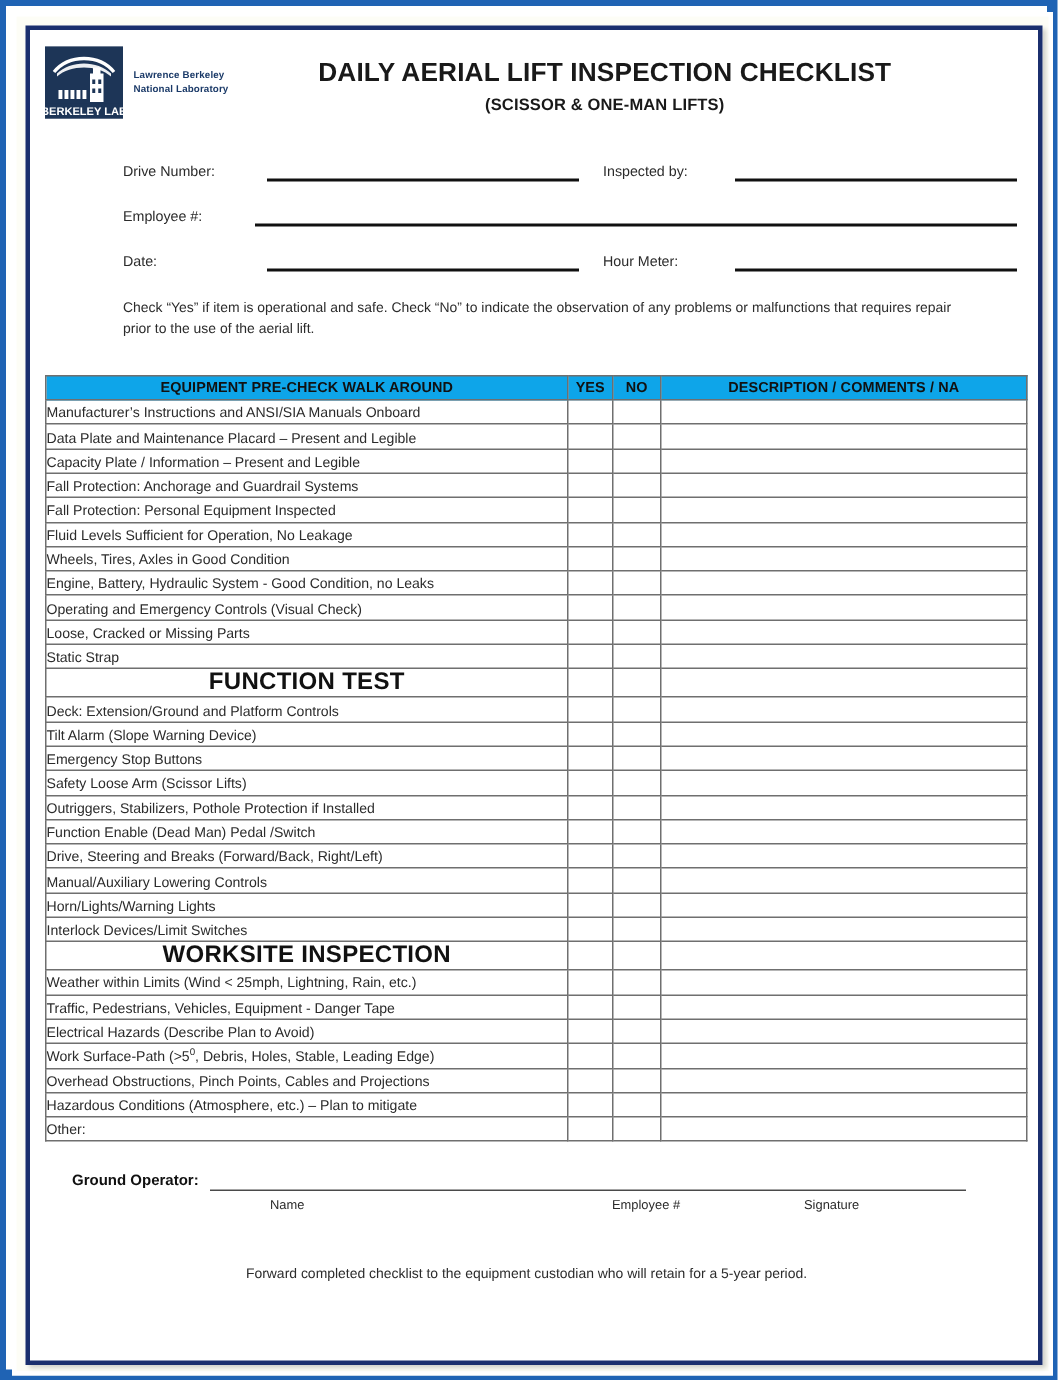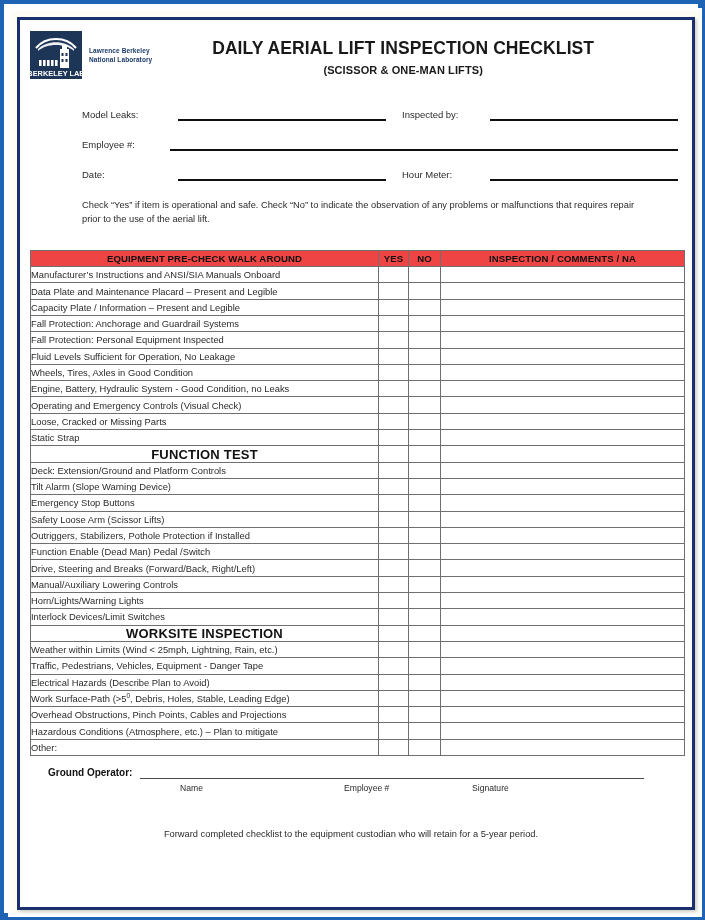--- a/index.html
+++ b/index.html
@@ -151,48 +151,48 @@
     padding: 0;
     height: 16.3px;
     box-sizing: border-box;
   }
   .col-item { width: 348px; }
   .col-yes  { width: 30px; }
   .col-no   { width: 32px; }
   .col-desc { width: 244px; }
 
   th.hcell {
-    background: #ef4444;
+    background: #0ea5e9;
     font-size: 9.6px;
     font-weight: bold;
     color: #111111;
     text-align: center;
     height: 17px;
     letter-spacing: 0.1px;
   }
   td.item {
     font-size: 9.4px;
     color: #2b2b2b;
     padding-left: 5px;
     white-space: nowrap;
     overflow: hidden;
   }
   td.section {
-    font-size: 13px;
+    font-size: 16px;
     font-weight: bold;
     color: #111111;
     text-align: center;
     letter-spacing: 0.2px;
   }
   td.blank { background: #ffffff; }
   sup.deg { font-size: 6.5px; vertical-align: super; }
 
   
   .sig-area {
-    margin-top: 10px;
+    margin-top: 20px;
     padding-left: 18px;
     padding-right: 20px;
   }
   .sig-row {
     display: flex;
     align-items: flex-end;
   }
   .sig-label {
     font-size: 10px;
     font-weight: bold;
@@ -207,21 +207,21 @@
     margin-left: 8px;
     margin-right: 18px;
   }
   .sig-captions {
     display: flex;
     margin-top: 4px;
     padding-left: 132px;
     font-size: 8.6px;
     color: #2b2b2b;
   }
-  .sig-captions span.c1 { width: 164px; }
+  .sig-captions span.c1 { width: 228px; }
   .sig-captions span.c2 { width: 128px; }
 
   .footnote {
     margin-top: 36px;
     text-align: center;
     font-size: 9.3px;
     color: #2b2b2b;
     padding-right: 10px;
   }
 </style>
@@ -268,21 +268,21 @@
         <div class="title-block">
           <div class="doc-title">DAILY AERIAL LIFT INSPECTION CHECKLIST</div>
           <div class="doc-subtitle">(SCISSOR &amp; ONE-MAN LIFTS)</div>
         </div>
       </div>
 
       <div class="form-grid">
 
         <div class="form-row">
           <div class="fcell left">
-            <span class="flabel">Model Leaks:</span>
+            <span class="flabel">Drive Number:</span>
             <span class="fline"></span>
           </div>
           <div class="fcell right">
             <span class="flabel">Inspected by:</span>
             <span class="fline"></span>
           </div>
         </div>
 
         <div class="form-row">
           <div class="fcell right">
@@ -310,21 +310,21 @@
           <col class="col-item">
             <col class="col-yes">
             <col class="col-no">
             <col class="col-desc">
         </colgroup>
         <thead>
           <tr>
             <th class="hcell">EQUIPMENT PRE-CHECK WALK AROUND</th>
             <th class="hcell">YES</th>
             <th class="hcell">NO</th>
-            <th class="hcell">INSPECTION / COMMENTS / NA</th>
+            <th class="hcell">DESCRIPTION / COMMENTS / NA</th>
           </tr>
         </thead>
         <tbody id="checklist-body">
             <tr>
               <td class="item">Manufacturer’s Instructions and ANSI/SIA Manuals Onboard</td>
               <td class="blank"></td>
               <td class="blank"></td>
               <td class="blank"></td>
             </tr>
             <tr>

